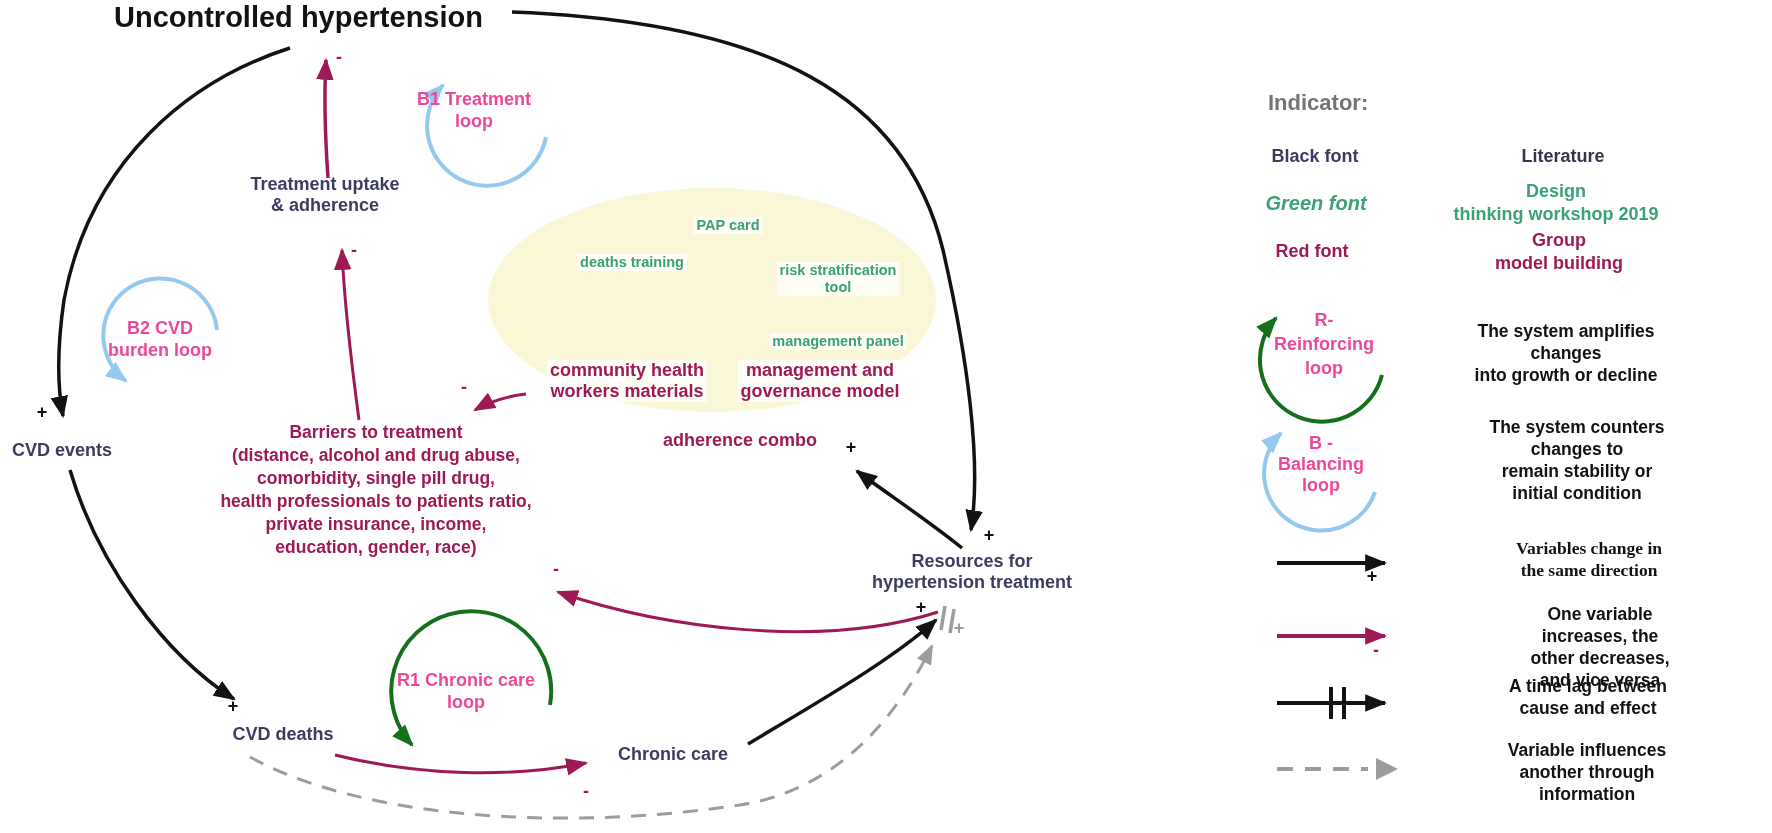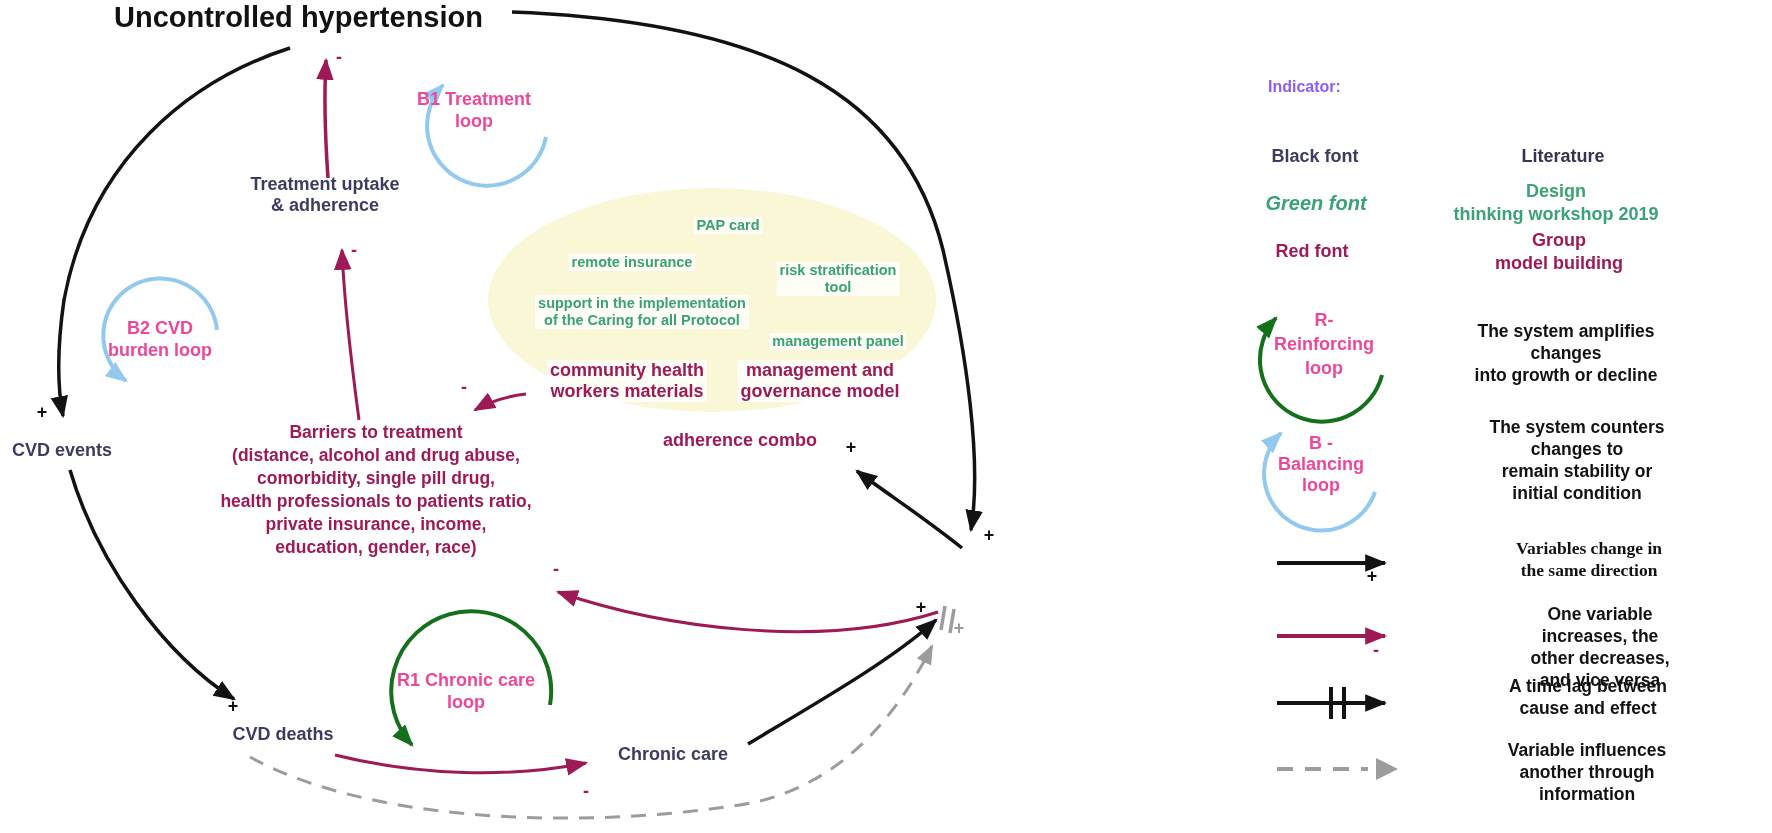--- a/index.html
+++ b/index.html
@@ -9,21 +9,21 @@
   .lbl{position:absolute;transform:translateX(-50%);text-align:center;
        white-space:pre-line;font-weight:bold;}
   .navy{color:#3c3c60;font-size:18px;line-height:21px;}
   .blk{color:#121212;font-size:18px;line-height:22px;}
   .maroon{color:#9e1a57;font-size:18px;line-height:21px;}
   .green{color:#3aa274;font-size:14.5px;line-height:17px;}
   .boxed{background:rgba(255,255,255,.78);padding:0 3px;}
   .title{color:#121212;font-size:29px;line-height:32px;transform:none;text-align:left;}
   .barriers{font-size:17.5px;line-height:23px;}
   .ldesc{color:#121212;font-size:17.5px;line-height:22px;}
-  .lhead{color:#8b5cf6;font-size:16px;line-height:24px;transform:none;text-align:left;}
+  .lhead{color:#737373;font-size:22px;line-height:24px;transform:none;text-align:left;margin-top:16px;}
   .looplbl{color:#ec4899;font-size:18px;}
   .sign{position:absolute;transform:translate(-50%,-50%);font-weight:bold;
         font-size:18px;line-height:1;}
   .s-blk{color:#121212;} .s-mar{color:#9e1a57;} .s-gry{color:#9c9c9c;}
 </style>
 </head>
 <body>
 
 <div id="stage">
 
@@ -92,27 +92,27 @@
   <div class="lbl maroon barriers" style="left:376px;top:421px;">Barriers to treatment
 (distance, alcohol and drug abuse,
 comorbidity, single pill drug,
 health professionals to patients ratio,
 private insurance, income,
 education, gender, race)</div>
   <div class="lbl blk looplbl" style="left:466px;top:669px;">R1 Chronic care
 loop</div>
   <div class="lbl navy" style="left:283px;top:724px;">CVD deaths</div>
   <div class="lbl navy" style="left:673px;top:744px;">Chronic care</div>
+  <div class="lbl navy" style="left:972px;top:551px;">Resources for
+hypertension treatment</div>
 
   <div class="lbl green boxed" style="left:728px;top:217px;">PAP card</div>
-  <div class="lbl green boxed" style="left:632px;top:254px;">remote insurance</div>
+  <div class="lbl green boxed" style="left:632px;top:254px;">deaths training</div>
   <div class="lbl green boxed" style="left:838px;top:262px;">risk stratification
 tool</div>
-  <div class="lbl green boxed" style="left:642px;top:295px;">support in the implementation
-of the Caring for all Protocol</div>
   <div class="lbl green boxed" style="left:838px;top:333px;">management panel</div>
 
   <div class="lbl maroon boxed" style="left:820px;top:360px;">management and
 governance model</div>
   <div class="lbl maroon boxed" style="left:627px;top:360px;">community health
 workers materials</div>
   <div class="lbl maroon boxed" style="left:740px;top:430px;">adherence combo</div>
 
   <span class="sign s-mar" style="left:339px;top:57px;">-</span>
   <span class="sign s-mar" style="left:354px;top:250px;">-</span>

